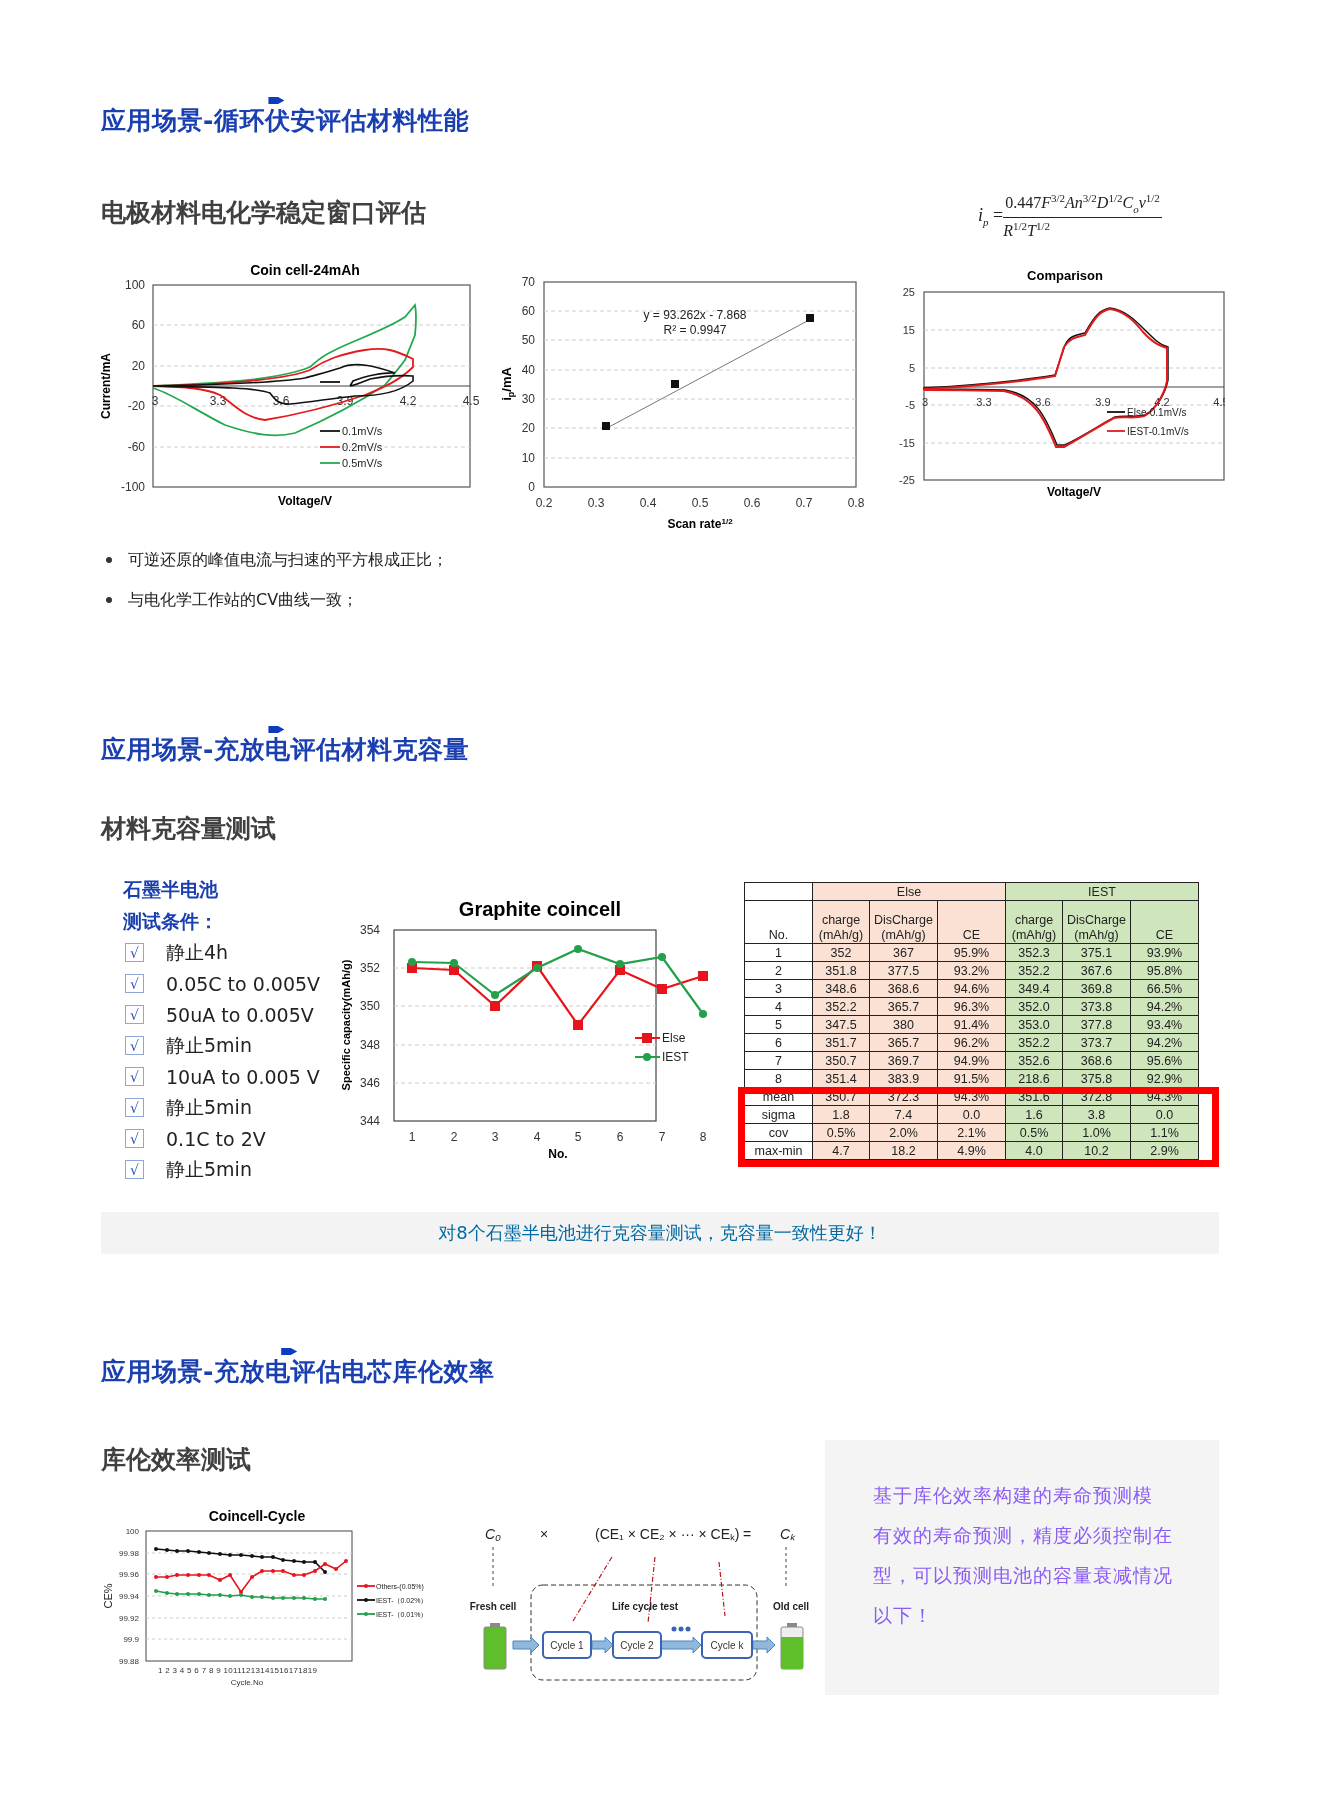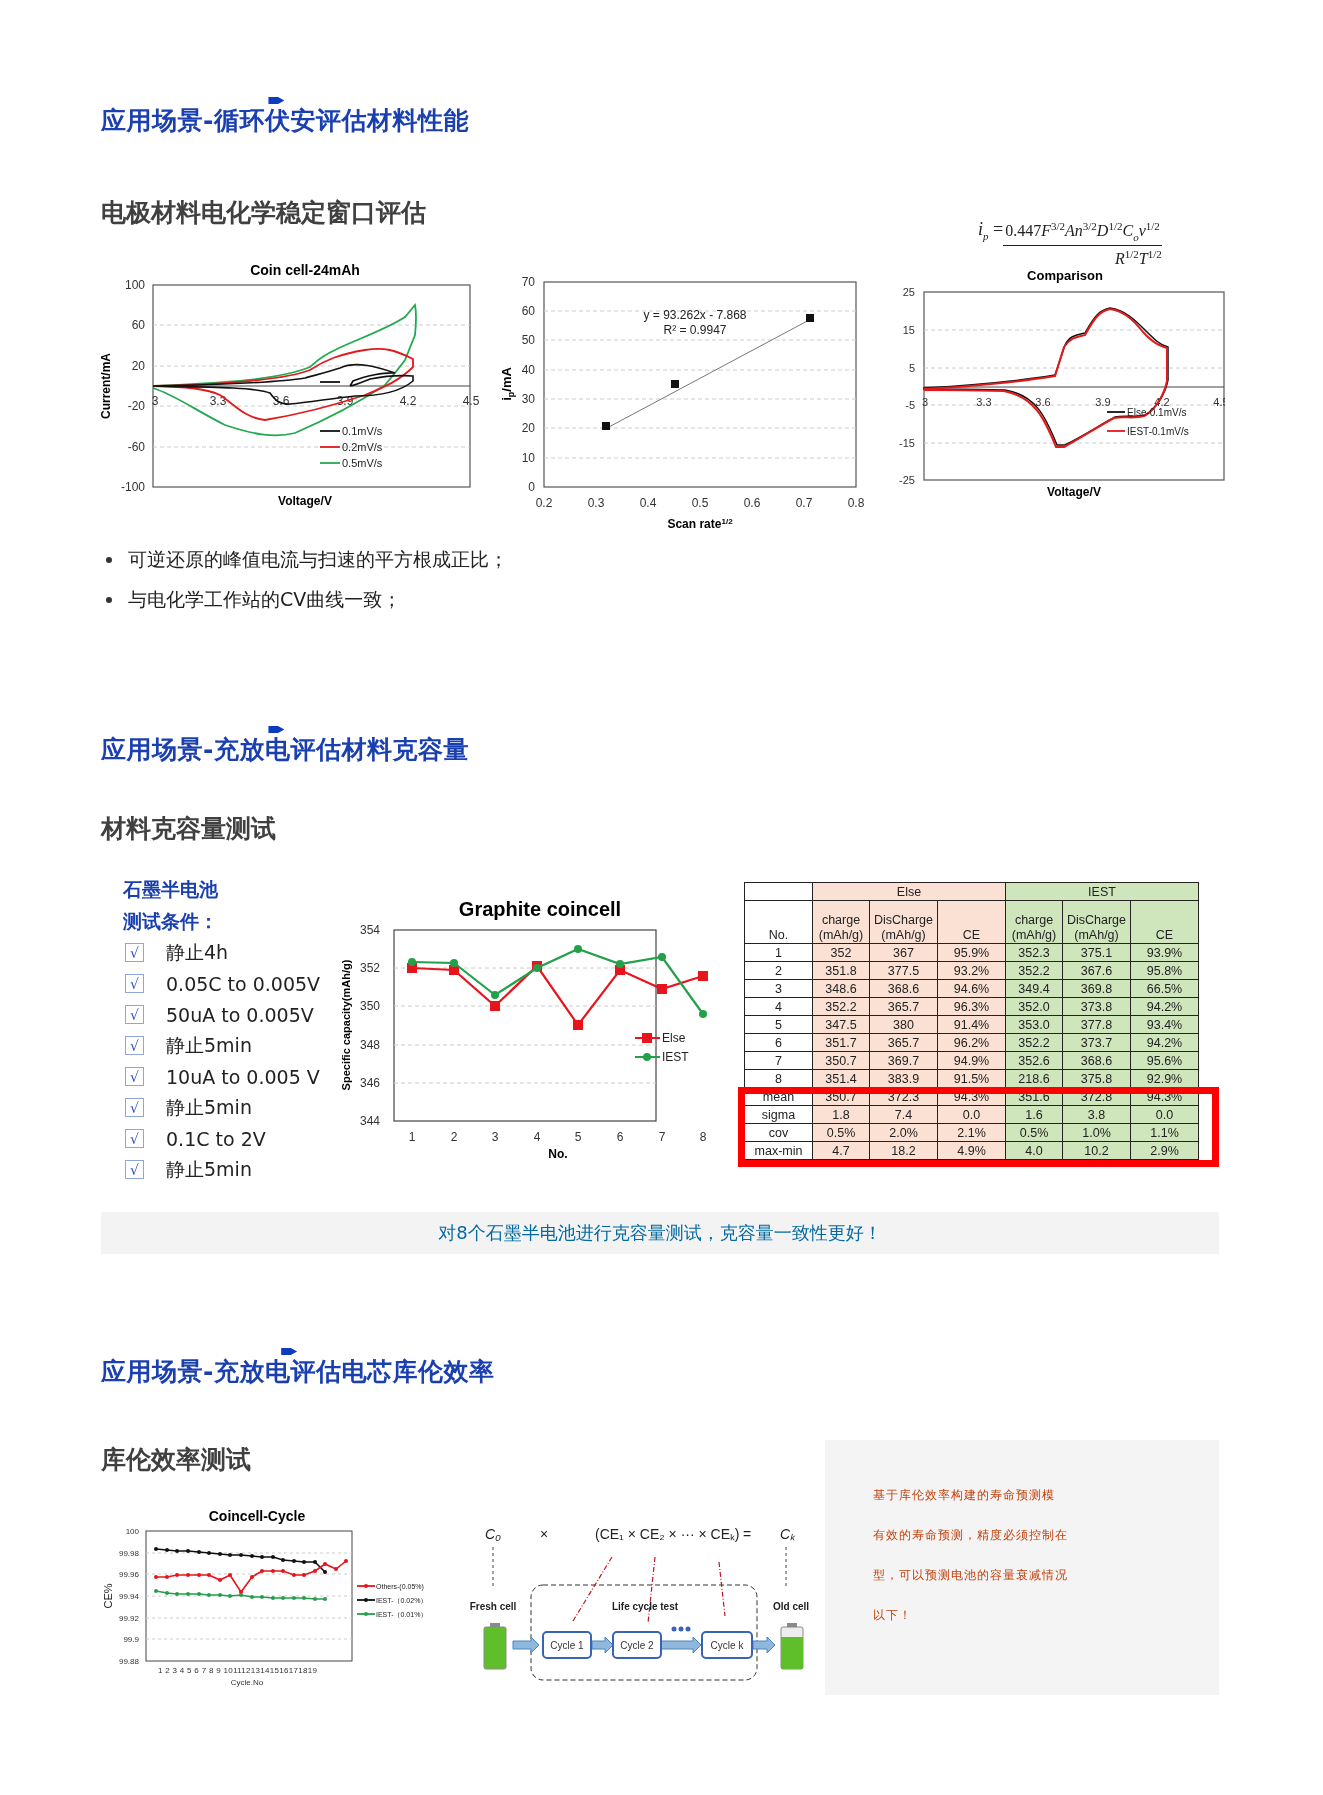--- a/index.html
+++ b/index.html
@@ -4,39 +4,39 @@
 <style>
   * { box-sizing: border-box; margin: 0; padding: 0; }
   html, body { width: 1323px; height: 1795px; background: #ffffff; }
   body { position: relative; font-family: "DejaVu Sans", "Liberation Sans", sans-serif; color: #222; overflow: hidden; }
   .abs { position: absolute; }
   .sec-head { position: absolute; left: 101px; display: flex; align-items: center; height: 40px; flex-direction: column; }
   .sec-head .marker { width: 16px; height: 30px; background: #0d3dbe; clip-path: polygon(0 0, 60% 0, 100% 50%, 60% 100%, 0 100%); margin-right: 17px; }
   .sec-head .txt { font-size: 25px; font-weight: bold; color: #1a3fb0; letter-spacing: 0.5px; }
   .sub-title { position: absolute; left: 101px; font-size: 25px; font-weight: bold; color: #404040; }
   .bullets { position: absolute; left: 101px; top: 540px; }
-  .bullets li { list-style: none; font-size: 19px; color: #222; height: 40px; display: flex; align-items: center; }
+  .bullets li { list-style: none; font-size: 16px; color: #222; height: 40px; display: flex; align-items: center; }
   .bullets li .dot { width: 6px; height: 6px; border-radius: 50%; background: #333; margin: 0 16px 0 5px; }
   .chart-svg text { font-family: "Liberation Sans", sans-serif; }
   .conditions { position: absolute; left: 123px; top: 873px; }
   .conditions .h { font-size: 19px; font-weight: bold; color: #1a3fb0; height: 32px; line-height: 32px; }
   .conditions .row { display: flex; align-items: center; height: 31px; font-size: 19px; color: #222; }
   .conditions .cb { width: 19px; height: 19px; border: 1px solid #8fa6d8; color: #2c52b8; font-size: 14px; display: flex; align-items: center; justify-content: center; margin-right: 22px; margin-left: 2px; }
   table.cap { position: absolute; left: 744px; top: 882px; border-collapse: collapse; font-family: "Liberation Sans", sans-serif; font-size: 12.5px; }
   table.cap td { border: 1.5px solid #222; text-align: center; padding: 0; height: 18px; line-height: 16px; color: #222; }
   table.cap .else { background: #fbe1d3; }
   table.cap .iest { background: #cfe6bd; }
   table.cap .blank { background: #fff; }
   .redbox { position: absolute; left: 738px; top: 1087px; width: 481px; height: 80px; border: 7px solid #ff0000; pointer-events: none; }
   .note-bar { position: absolute; left: 101px; top: 1212px; width: 1118px; height: 42px; background: #f3f3f3; display: flex; align-items: center; justify-content: center; font-size: 18px; color: #0369a1; }
   .side-box { position: absolute; left: 825px; top: 1440px; width: 394px; height: 255px; background: #f4f4f4; padding: 35px 0 0 48px; }
-  .side-box p { font-size: 12px; line-height: 40px; color: #c2410c; letter-spacing: 1px; }
+  .side-box p { font-size: 19px; line-height: 40px; color: #8b5cf6; letter-spacing: 1px; }
   .formula { position: absolute; left: 978px; top: 192px; font-family: "Liberation Serif", serif; font-style: italic; color: #222; display: flex; align-items: center; }
   .formula .lhs { font-size: 18px; margin-right: 0; }
-  .formula .frac { display: flex; flex-direction: column; align-items: flex-end; margin-top: 28px; }
+  .formula .frac { display: flex; flex-direction: column; align-items: flex-start; }
   .formula .num { font-size: 16px; padding: 0 2px 2px; border-bottom: 1.5px solid #222; }
   .formula .den { font-size: 16px; padding-top: 2px; }
   .formula sup { font-size: 11px; font-style: normal; }
   .formula sub { font-size: 11px; }
 </style>
 </head>
 <body>
 
 <div class="sec-head" style="top:97px;">
   <span class="marker"></span>

